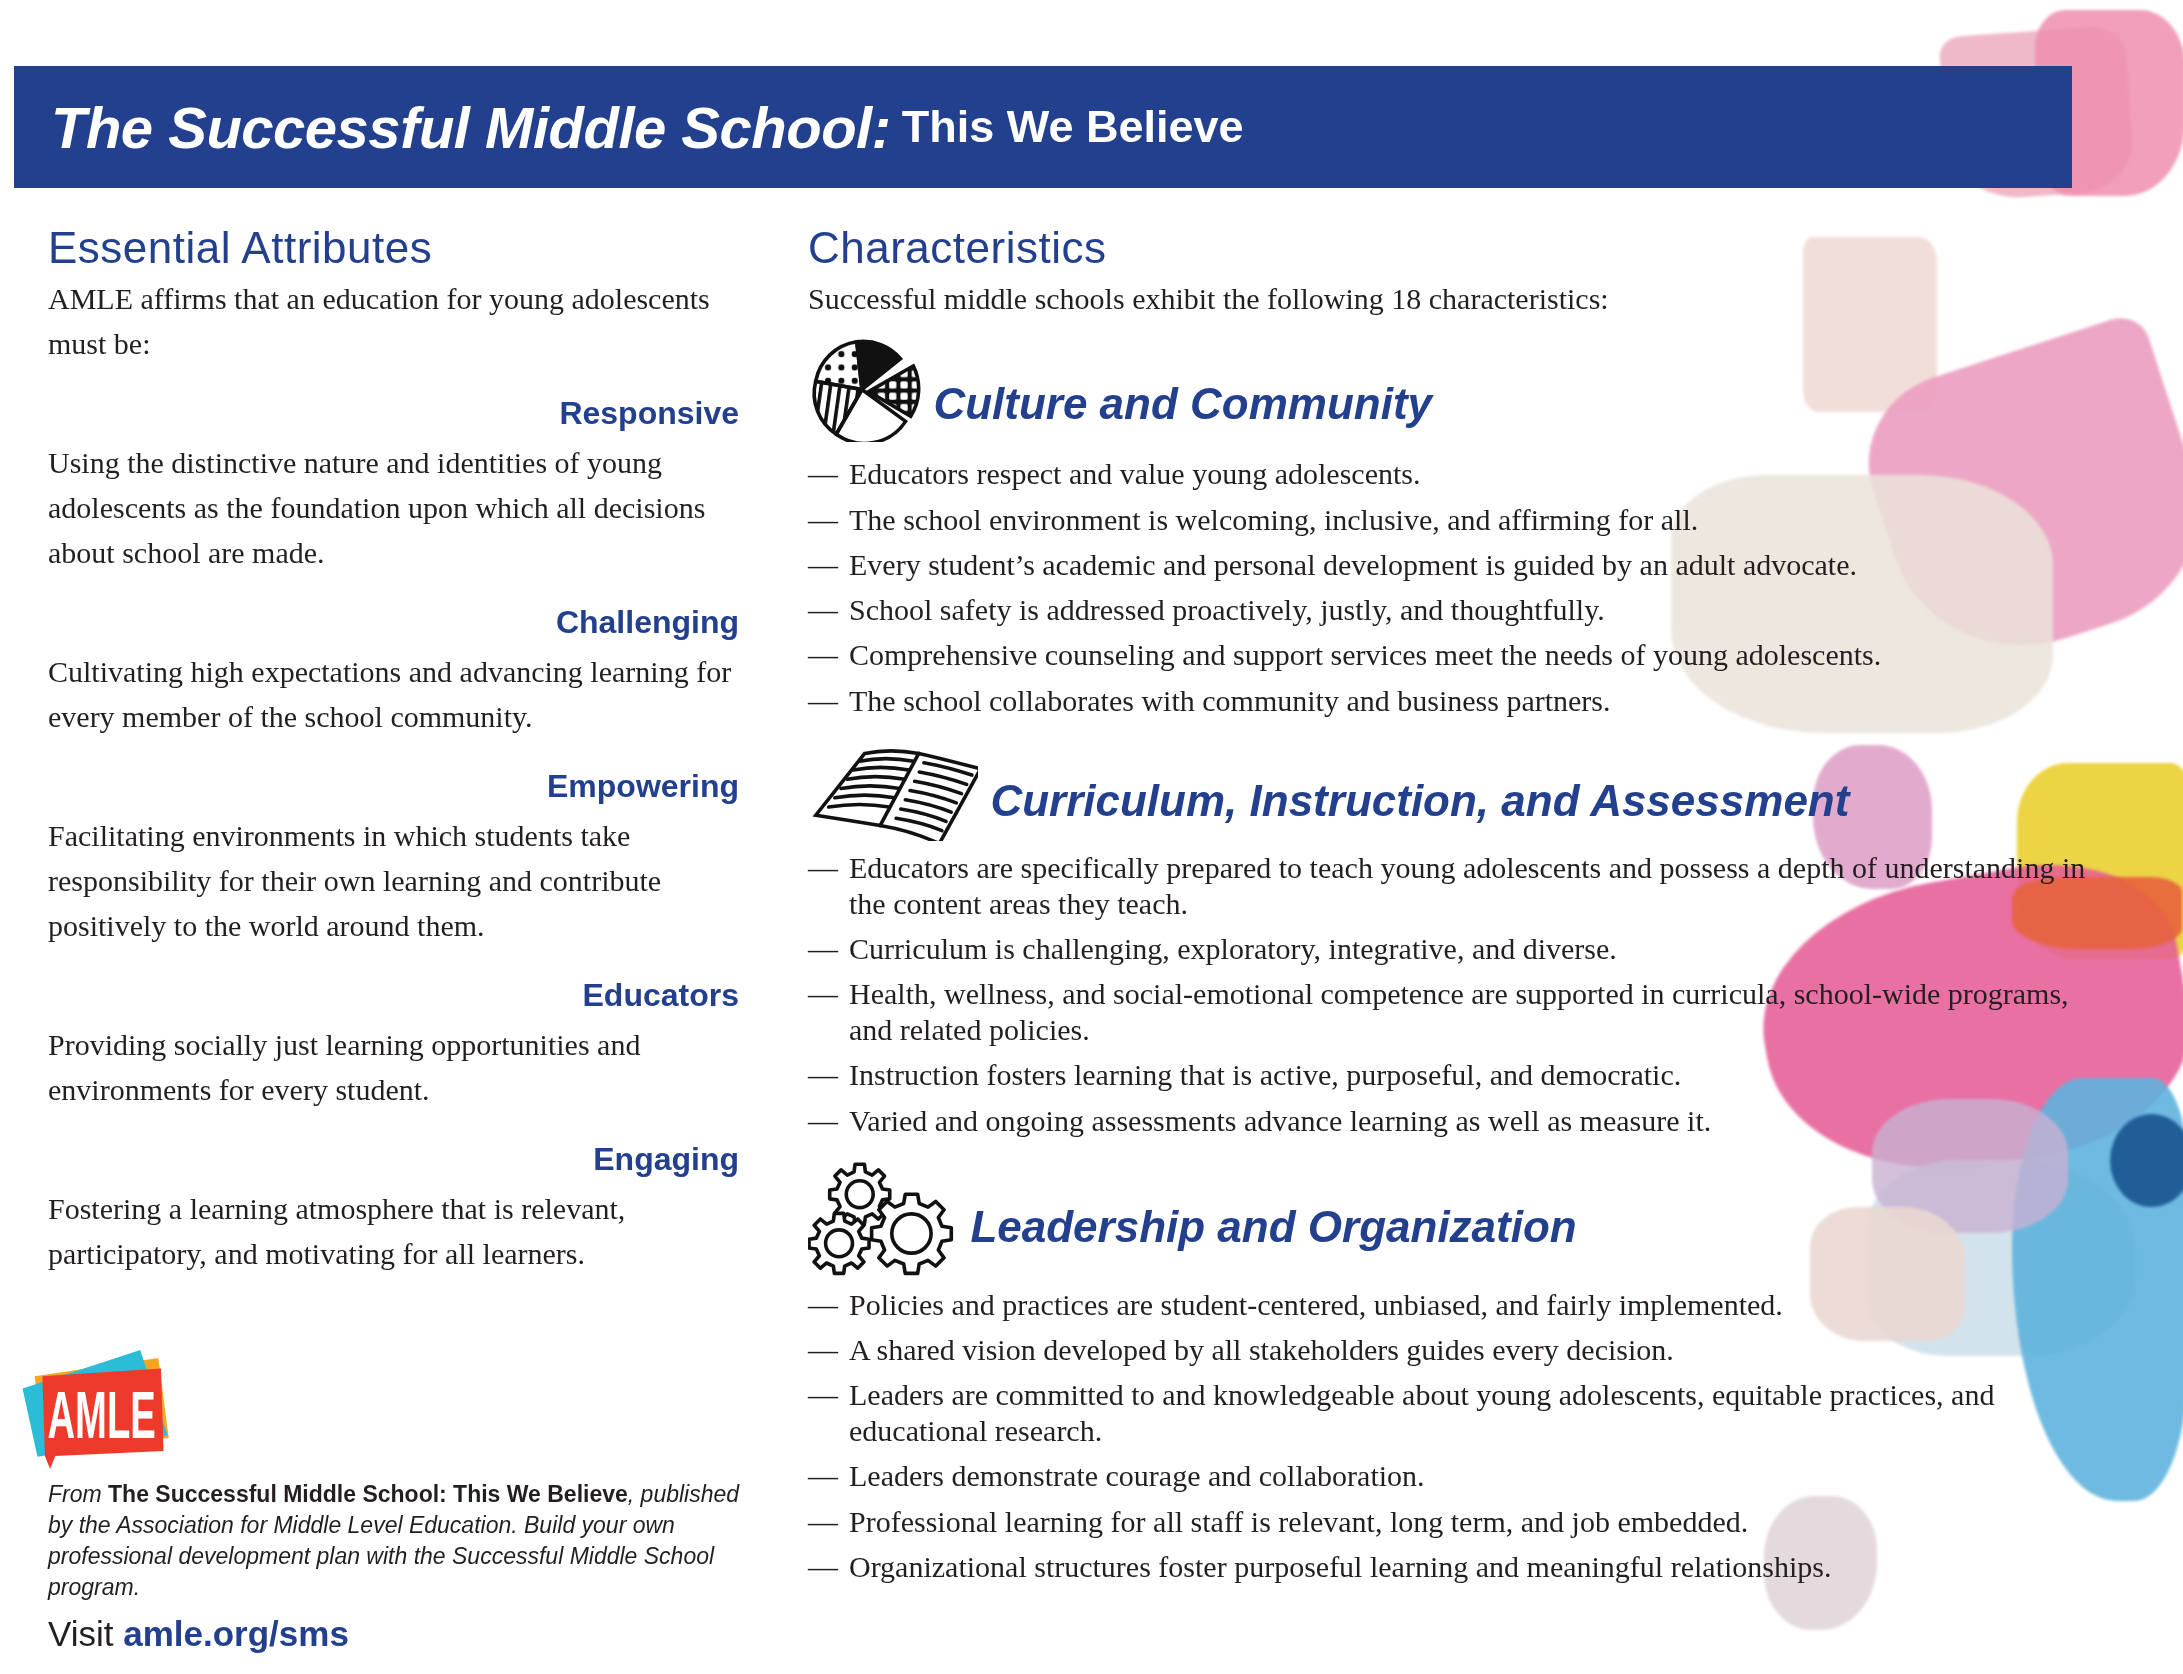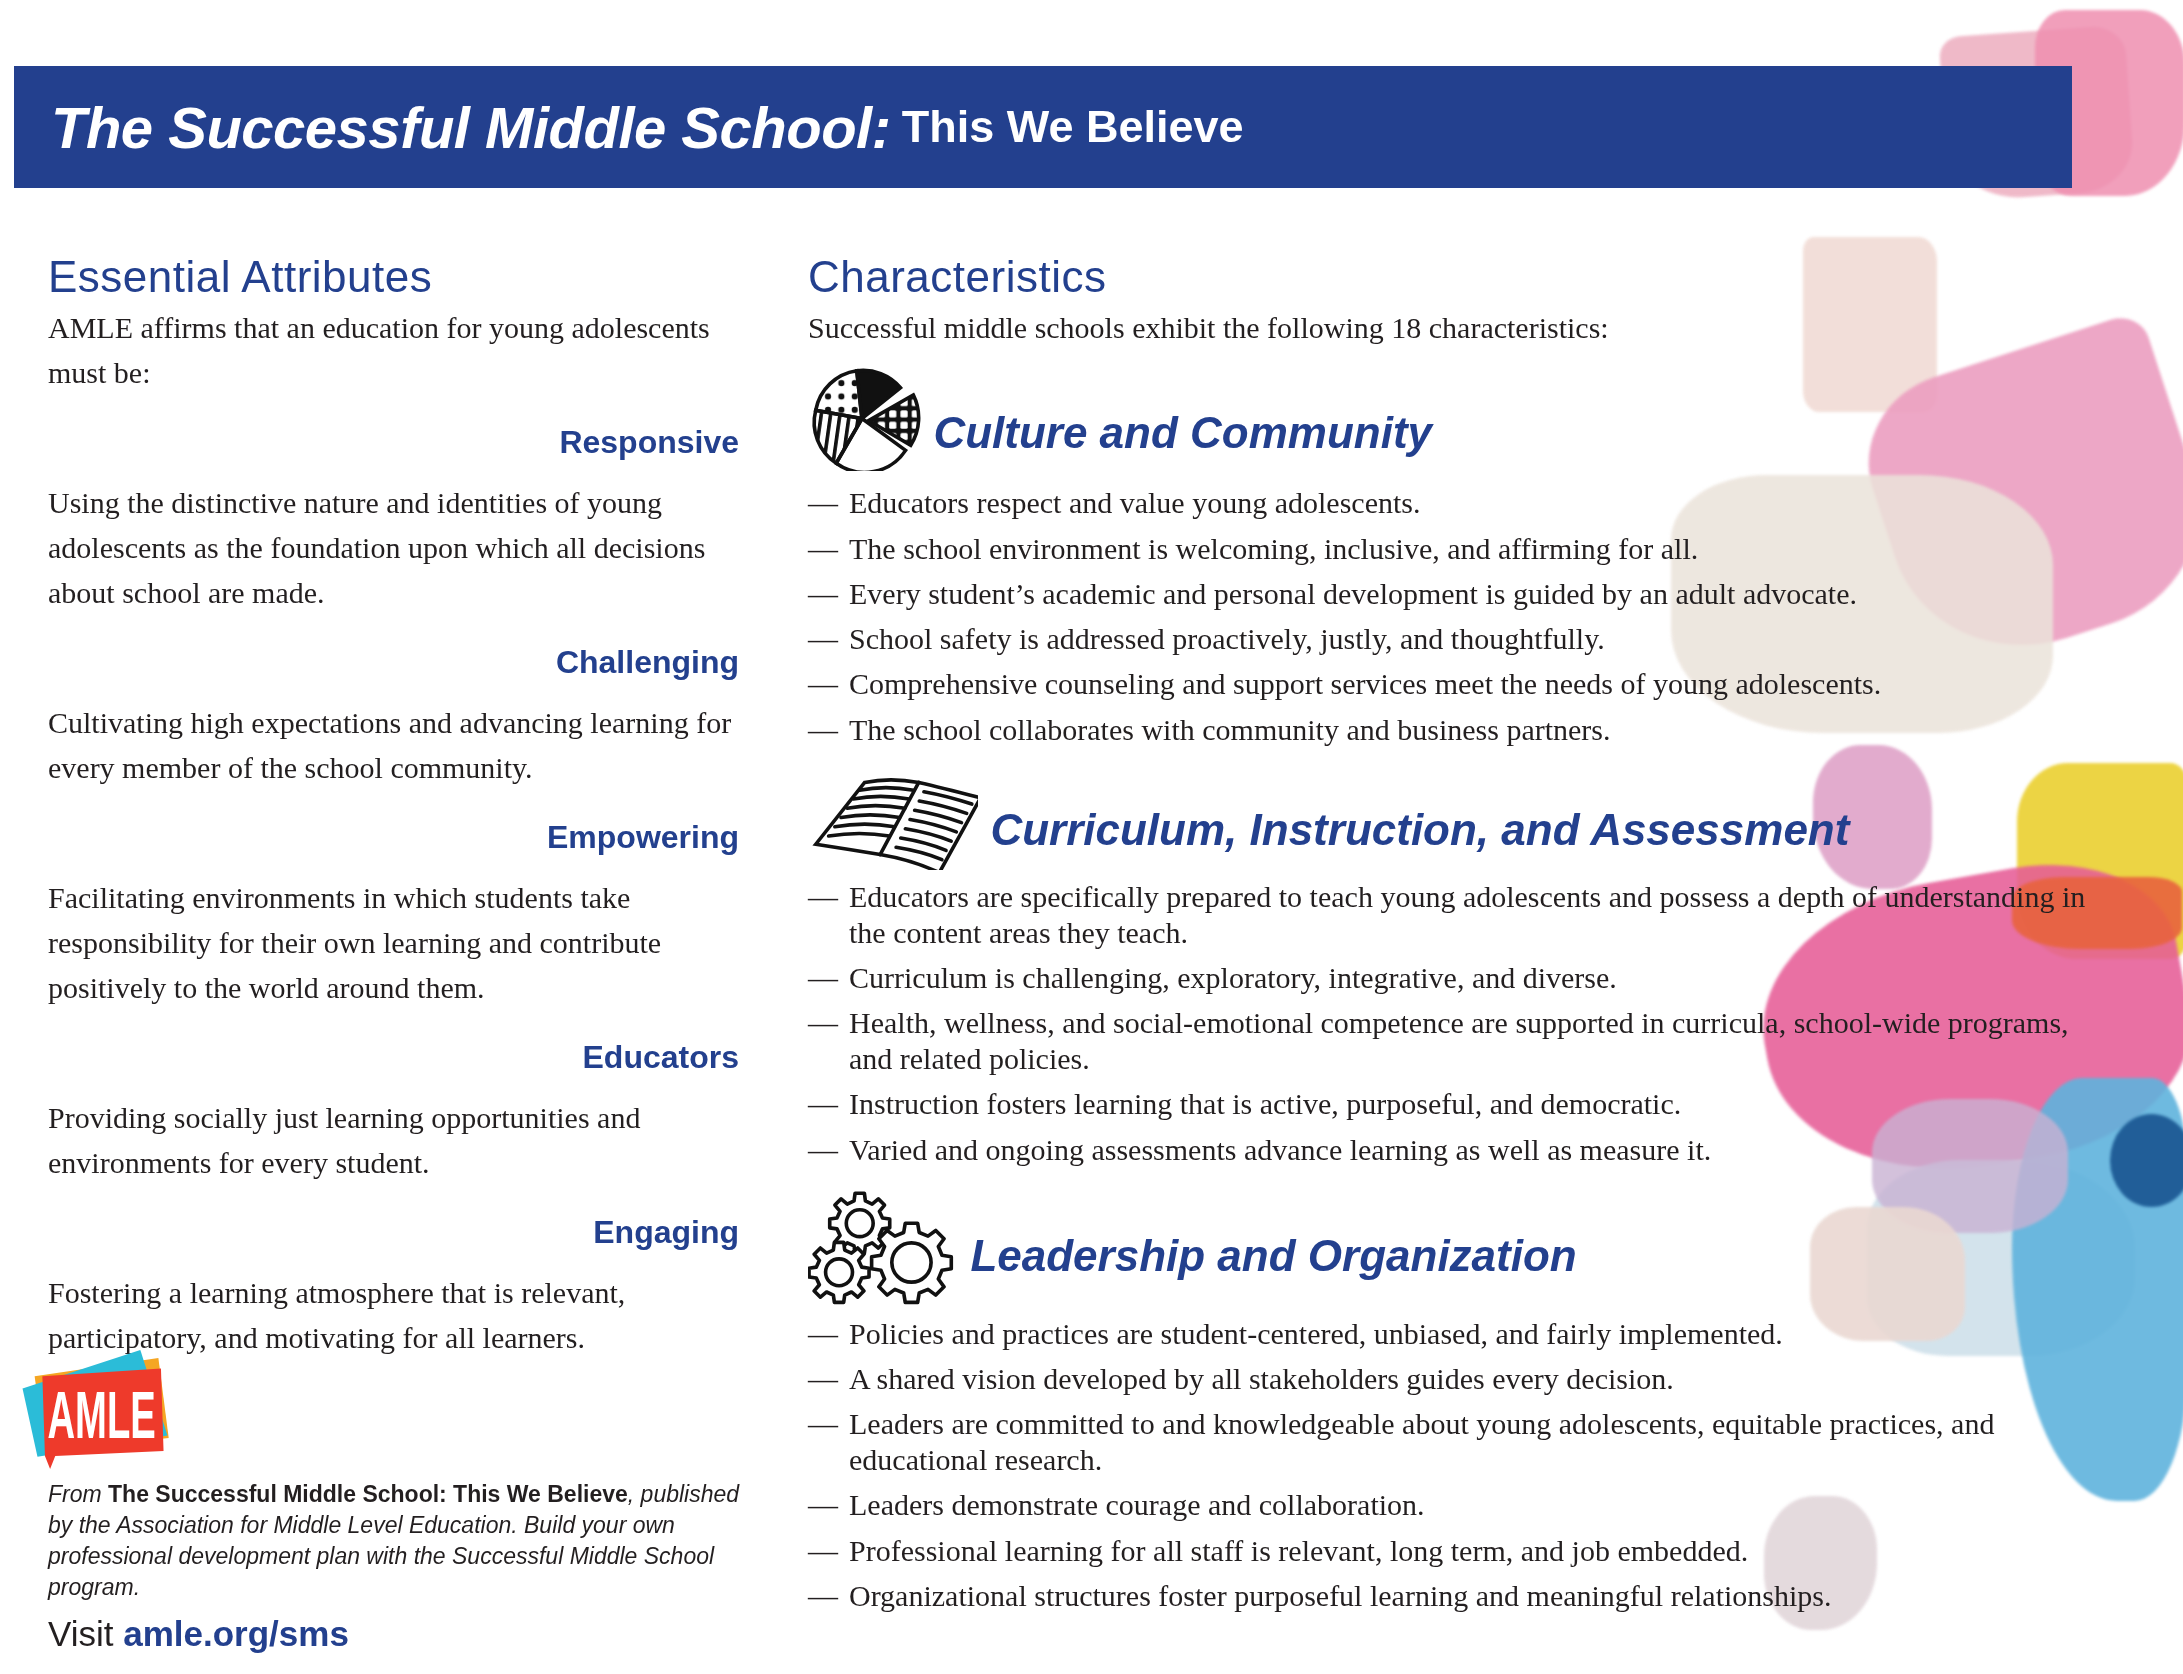--- a/index.html
+++ b/index.html
@@ -26,26 +26,26 @@
 
   
   .banner { position: absolute; left: 14px; top: 66px; width: 2058px; height: 122px; background: #23408e; display: flex; align-items: center; padding-left: 37px; z-index: 2; }
   .banner-title { font-family: "Liberation Sans", "DejaVu Sans", sans-serif; color: #ffffff; font-weight: bold; font-style: italic; font-size: 58px; letter-spacing: -0.5px; white-space: nowrap; }
   .banner-sub { font-family: "Liberation Sans", "DejaVu Sans", sans-serif; color: #ffffff; font-weight: bold; font-size: 45px; margin-left: 11.3px; white-space: nowrap; }
 
   
   .left { position: absolute; left: 48px; top: 222px; width: 691px; z-index: 3; }
   .right { position: absolute; left: 808px; top: 222px; width: 1289px; z-index: 3; }
 
-  .section-title { font-family: "Liberation Sans", "DejaVu Sans", sans-serif; font-weight: normal; color: #23408e; font-size: 44px; line-height: 52px; letter-spacing: 0.5px; margin-top: 29px; }
+  .section-title { font-family: "Liberation Sans", "DejaVu Sans", sans-serif; font-weight: normal; color: #23408e; font-size: 44px; line-height: 52px; letter-spacing: 0.5px; }
   .intro { font-size: 30px; line-height: 45px; margin-top: 2.1px; }
 
   .attr { margin-top: 26px; }
   .attr-name { font-family: "Liberation Sans", "DejaVu Sans", sans-serif; font-weight: bold; color: #23408e; font-size: 32px; line-height: 43px; text-align: right; }
-  .attr-desc { font-size: 30px; line-height: 45px; margin-top: 16px; }
+  .attr-desc { font-size: 30px; line-height: 45px; margin-top: 5px; }
 
   .cat { position: relative; }
   .cat-head { display: flex; align-items: center; height: 124px; }
   .cat-icon { flex: 0 0 auto; }
   .cat-title { font-family: "Liberation Sans", "DejaVu Sans", sans-serif; font-weight: bold; font-style: italic; color: #23408e; font-size: 44px; margin-left: 12.4px; white-space: nowrap; }
   .items { list-style: none; }
   .items li { font-size: 30px; line-height: 36px; padding-left: 41px; text-indent: -41px; margin-bottom: 9.3px; }
   .dash { display: inline-block; width: 41px; text-indent: 0; }
 
   

